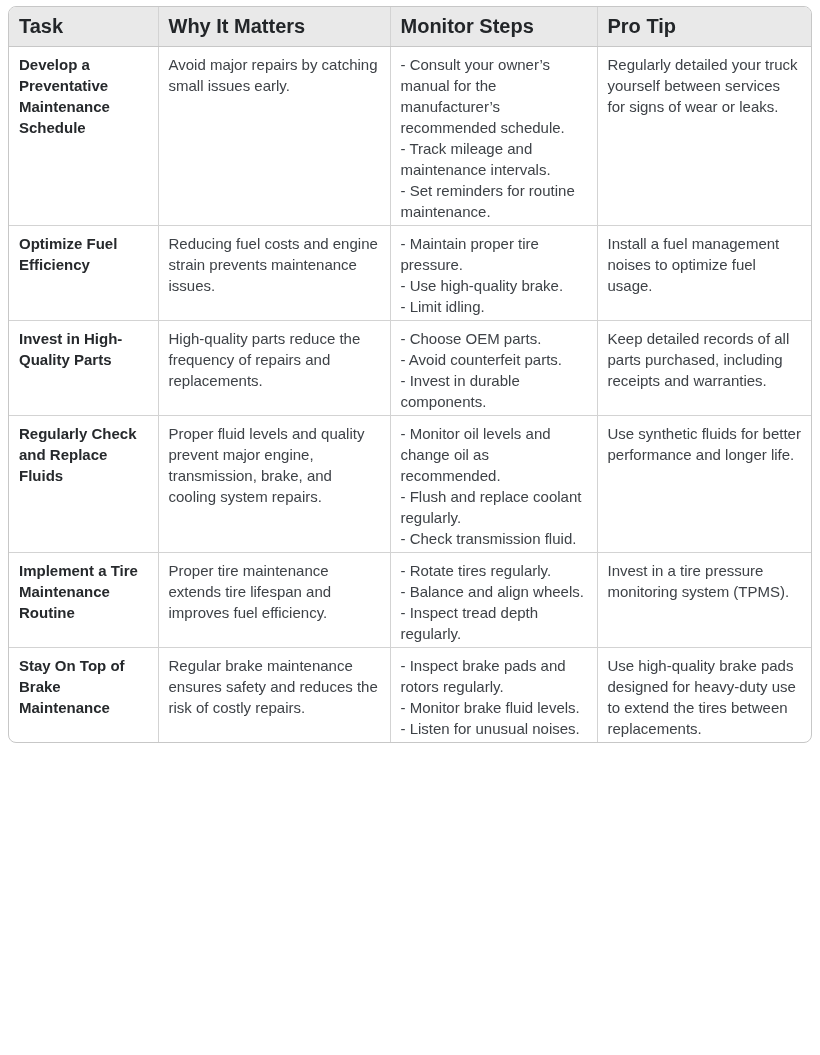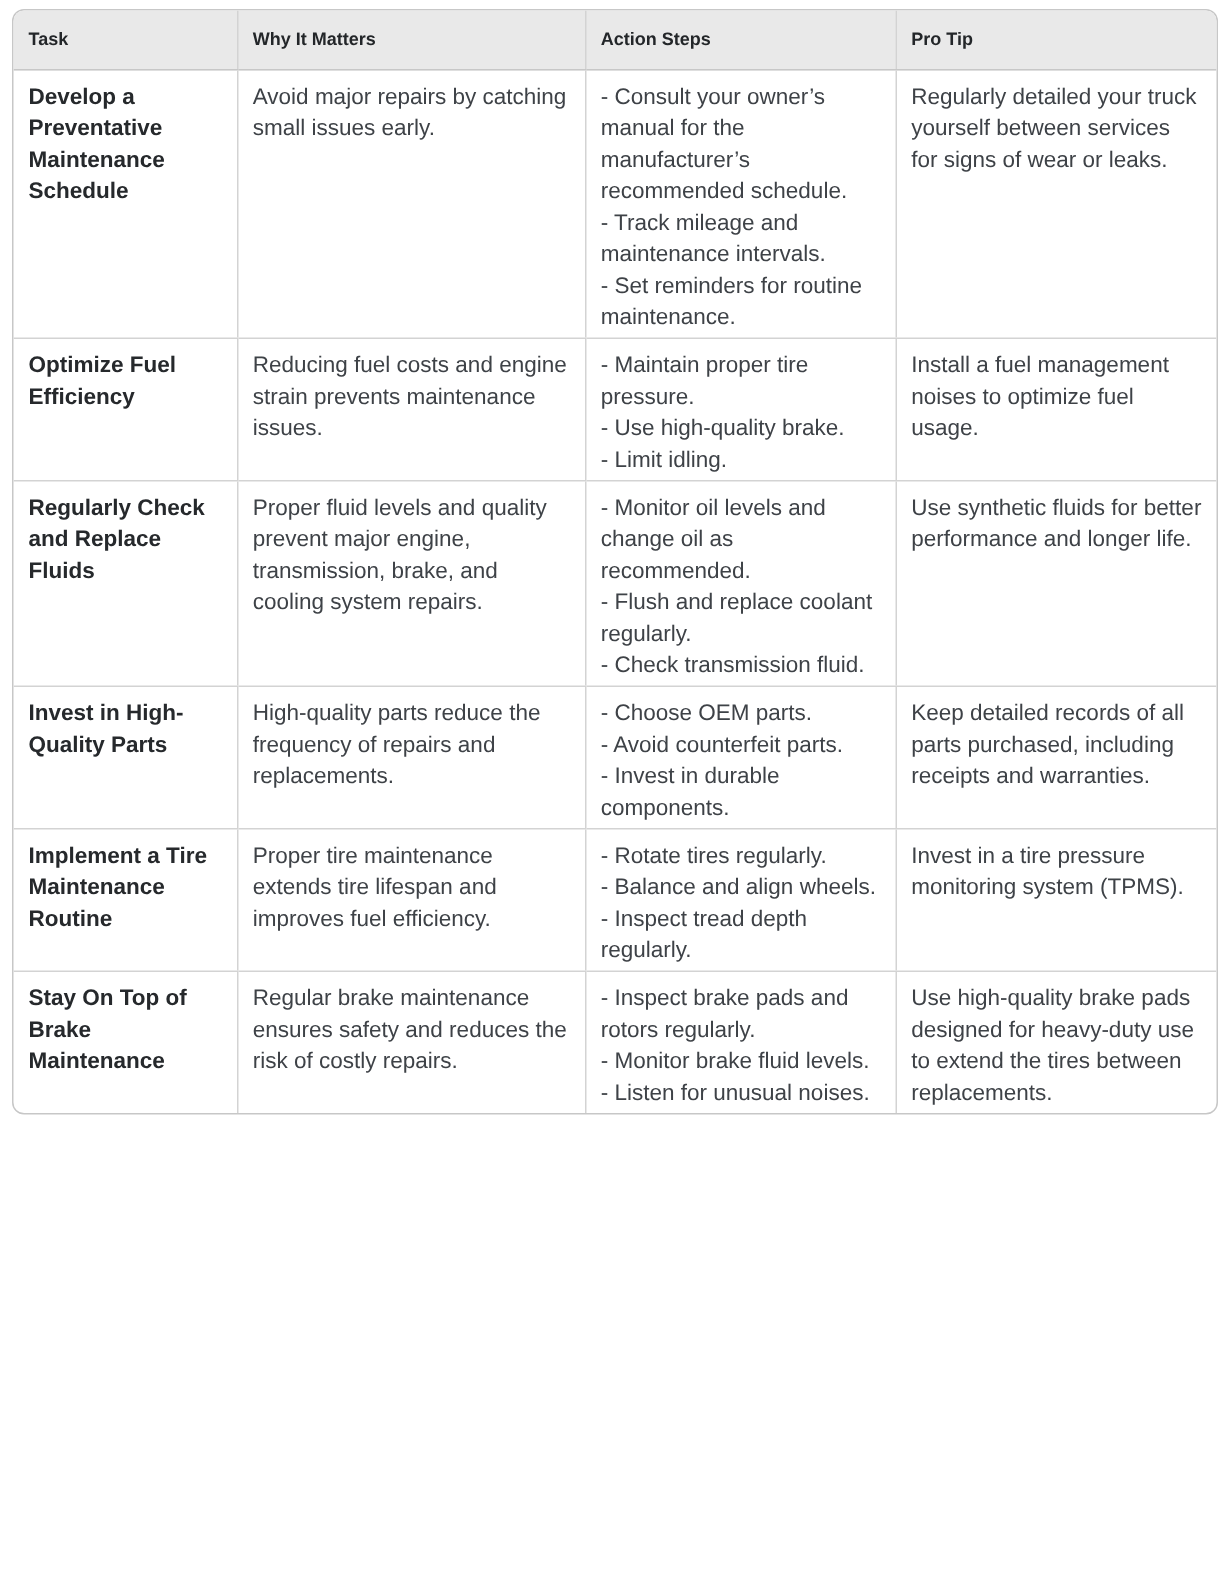--- a/index.html
+++ b/index.html
@@ -26,21 +26,21 @@
     border-collapse: collapse;
     table-layout: fixed;
   }
   col.col-task    { width: 149px; }
   col.col-why     { width: 232px; }
   col.col-actions { width: 207px; }
   col.col-tip     { width: 214px; }
   th {
     background: var(--header-bg, #e9e9e9);
     color: var(--header-text, #232629);
-    font-size: 12px;
+    font-size: 20px;
     font-weight: bold;
     text-align: left;
     padding: 10px 10px 10px 10px;
     line-height: 19px;
     border-bottom: 1px solid var(--border, #c7c7c7);
   }
   th + th, td + td {
     border-left: 1px solid var(--inner-border, #d3d3d3);
     margin-left: 40px;
   }
@@ -69,21 +69,21 @@
     <colgroup>
       <col class="col-task">
       <col class="col-why">
       <col class="col-actions">
       <col class="col-tip">
     </colgroup>
     <thead>
       <tr>
         <th>Task</th>
         <th>Why It Matters</th>
-        <th>Action Steps</th>
+        <th>Monitor Steps</th>
         <th>Pro Tip</th>
       </tr>
     </thead>
     <tbody>
         <tr>
     <td class="task-cell">Develop a Preventative Maintenance Schedule</td>
     <td class="why-cell">Avoid major repairs by catching small issues early.</td>
     <td class="actions-cell">
             <div>- Consult your owner’s manual for the manufacturer’s recommended schedule.</div>
             <div>- Track mileage and maintenance intervals.</div>
@@ -95,38 +95,38 @@
     <td class="task-cell">Optimize Fuel Efficiency</td>
     <td class="why-cell">Reducing fuel costs and engine strain prevents maintenance issues.</td>
     <td class="actions-cell">
             <div>- Maintain proper tire pressure.</div>
             <div>- Use high-quality brake.</div>
             <div>- Limit idling.</div>
           </td>
     <td class="tip-cell">Install a fuel management noises to optimize fuel usage.</td>
   </tr>
         <tr>
+    <td class="task-cell">Invest in High-Quality Parts</td>
+    <td class="why-cell">High-quality parts reduce the frequency of repairs and replacements.</td>
+    <td class="actions-cell">
+            <div>- Choose OEM parts.</div>
+            <div>- Avoid counterfeit parts.</div>
+            <div>- Invest in durable components.</div>
+          </td>
+    <td class="tip-cell">Keep detailed records of all parts purchased, including receipts and warranties.</td>
+  </tr>
+        <tr>
     <td class="task-cell">Regularly Check and Replace Fluids</td>
     <td class="why-cell">Proper fluid levels and quality prevent major engine, transmission, brake, and cooling system repairs.</td>
     <td class="actions-cell">
             <div>- Monitor oil levels and change oil as recommended.</div>
             <div>- Flush and replace coolant regularly.</div>
             <div>- Check transmission fluid.</div>
           </td>
     <td class="tip-cell">Use synthetic fluids for better performance and longer life.</td>
-  </tr>
-        <tr>
-    <td class="task-cell">Invest in High-Quality Parts</td>
-    <td class="why-cell">High-quality parts reduce the frequency of repairs and replacements.</td>
-    <td class="actions-cell">
-            <div>- Choose OEM parts.</div>
-            <div>- Avoid counterfeit parts.</div>
-            <div>- Invest in durable components.</div>
-          </td>
-    <td class="tip-cell">Keep detailed records of all parts purchased, including receipts and warranties.</td>
   </tr>
         <tr>
     <td class="task-cell">Implement a Tire Maintenance Routine</td>
     <td class="why-cell">Proper tire maintenance extends tire lifespan and improves fuel efficiency.</td>
     <td class="actions-cell">
             <div>- Rotate tires regularly.</div>
             <div>- Balance and align wheels.</div>
             <div>- Inspect tread depth regularly.</div>
           </td>
     <td class="tip-cell">Invest in a tire pressure monitoring system (TPMS).</td>

